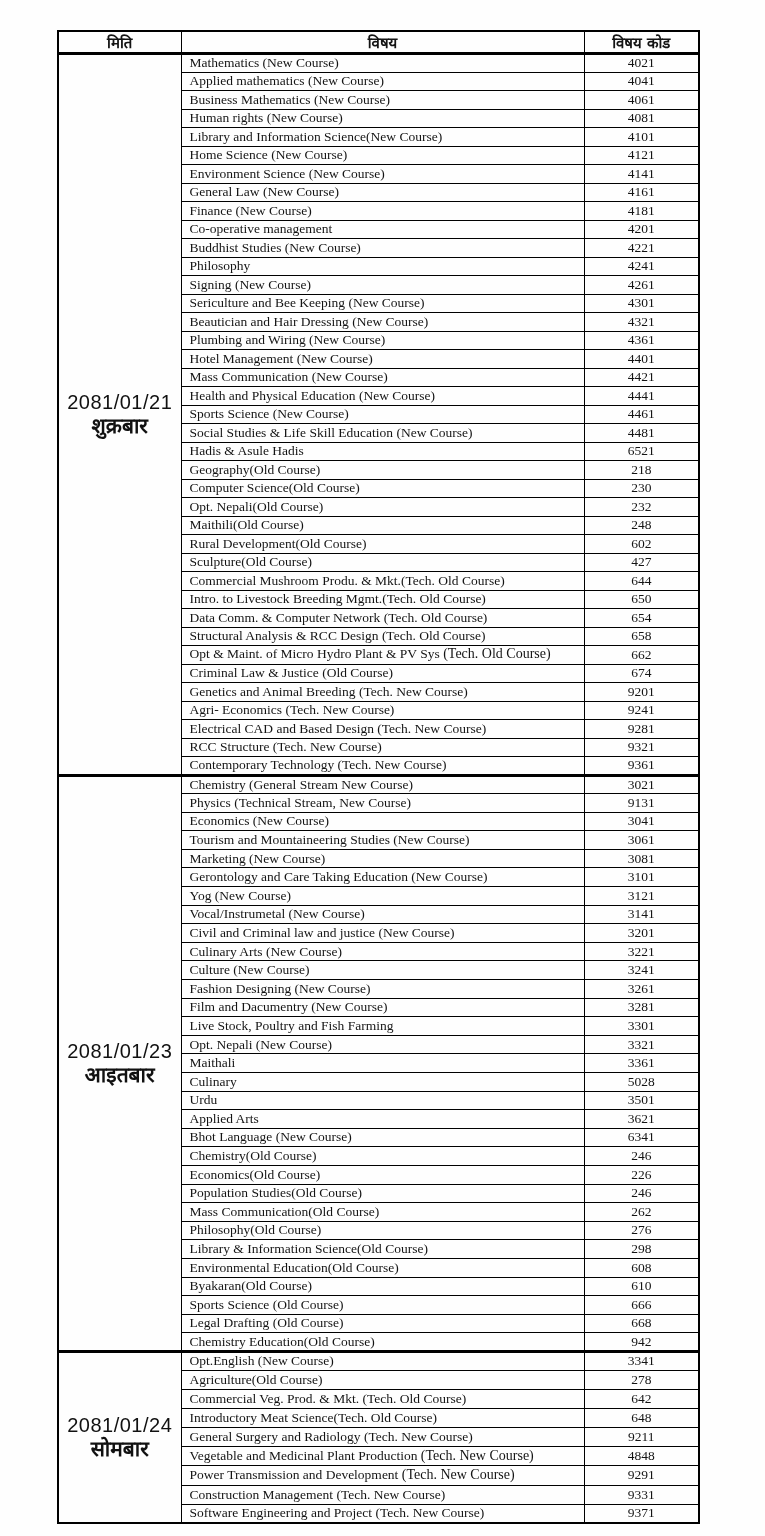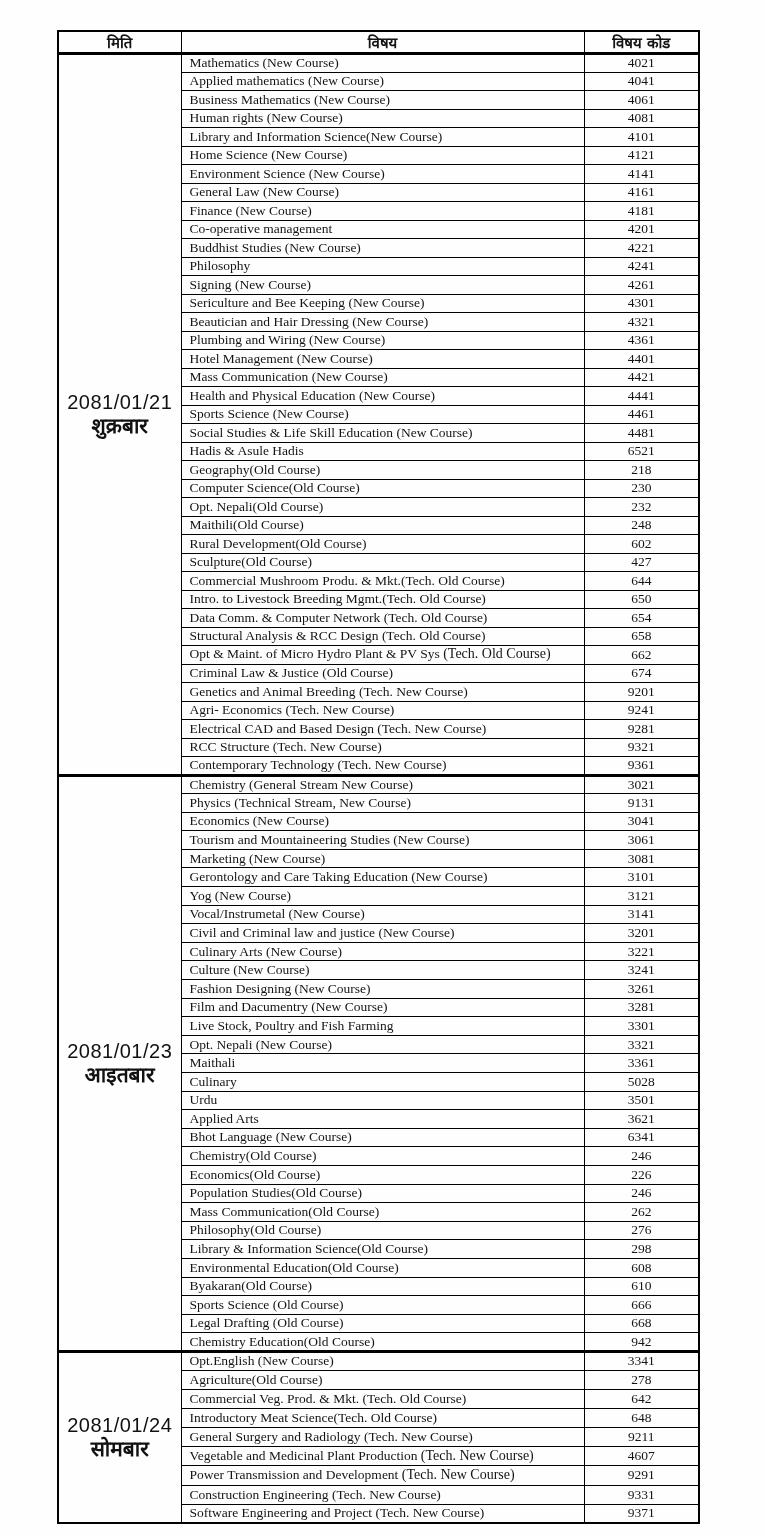--- a/index.html
+++ b/index.html
@@ -396,28 +396,28 @@
         <tr class="sec2">
           <td class="subject-cell"><span>Introductory Meat Science(Tech. Old Course)</span></td>
           <td class="code-cell">648</td>
         </tr>
         <tr class="sec2">
           <td class="subject-cell"><span>General Surgery and Radiology (Tech. New Course)</span></td>
           <td class="code-cell">9211</td>
         </tr>
         <tr class="sec2">
           <td class="subject-cell"><span>Vegetable and Medicinal Plant Production</span> <span class="small-suffix">(Tech. New Course)</span></td>
-          <td class="code-cell">4607</td>
+          <td class="code-cell">4848</td>
         </tr>
         <tr class="sec2">
           <td class="subject-cell"><span>Power Transmission and Development</span> <span class="small-suffix">(Tech. New Course)</span></td>
           <td class="code-cell">9291</td>
         </tr>
         <tr class="sec2">
-          <td class="subject-cell"><span>Construction Engineering (Tech. New Course)</span></td>
+          <td class="subject-cell"><span>Construction Management (Tech. New Course)</span></td>
           <td class="code-cell">9331</td>
         </tr>
         <tr class="sec2">
           <td class="subject-cell"><span>Software Engineering and Project (Tech. New Course)</span></td>
           <td class="code-cell">9371</td>
         </tr>
       </tbody>
   </table>
 </div>
 

